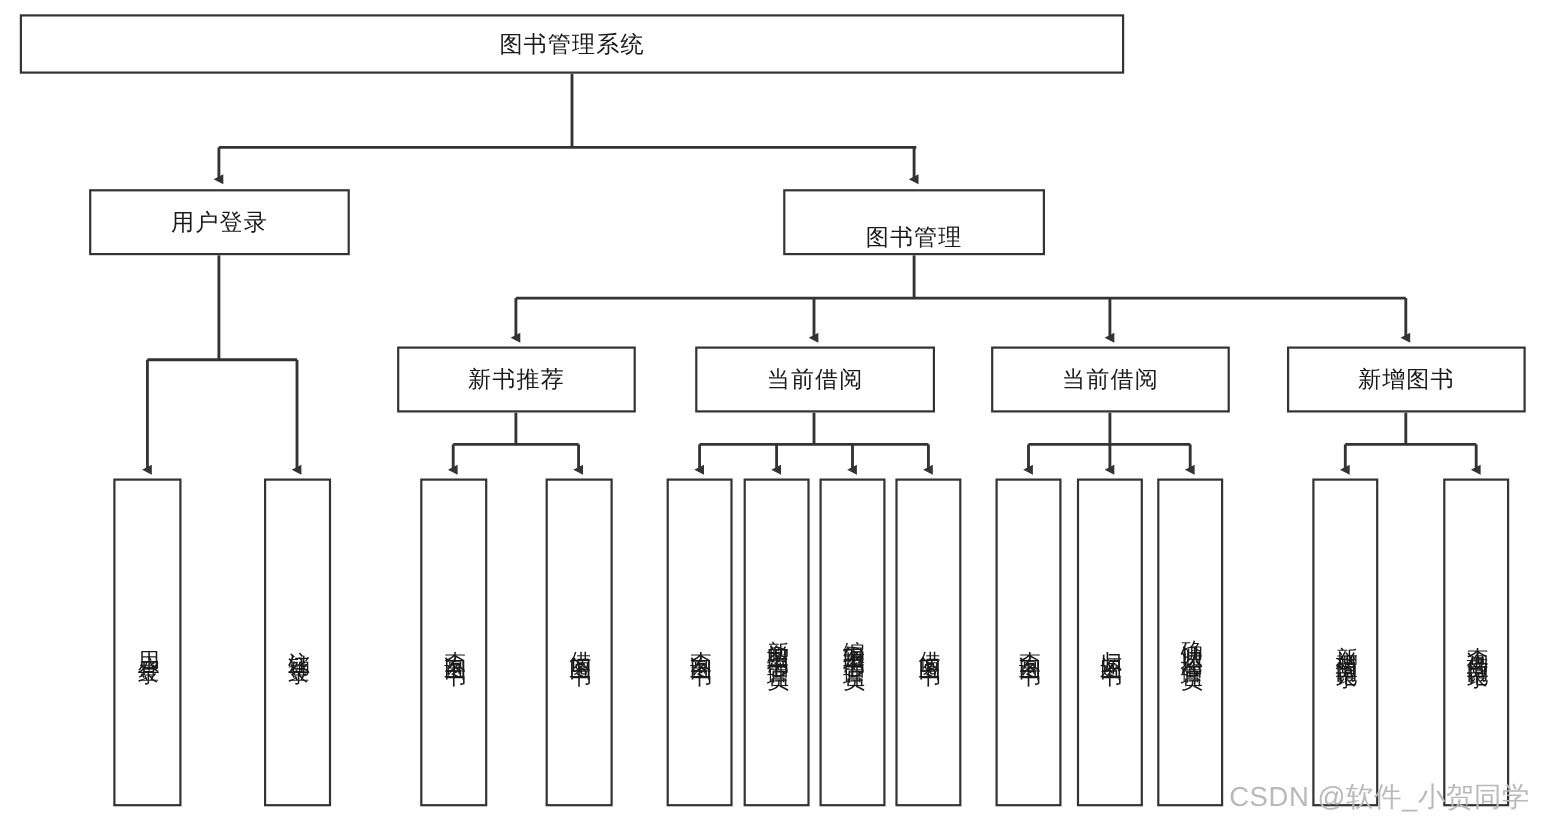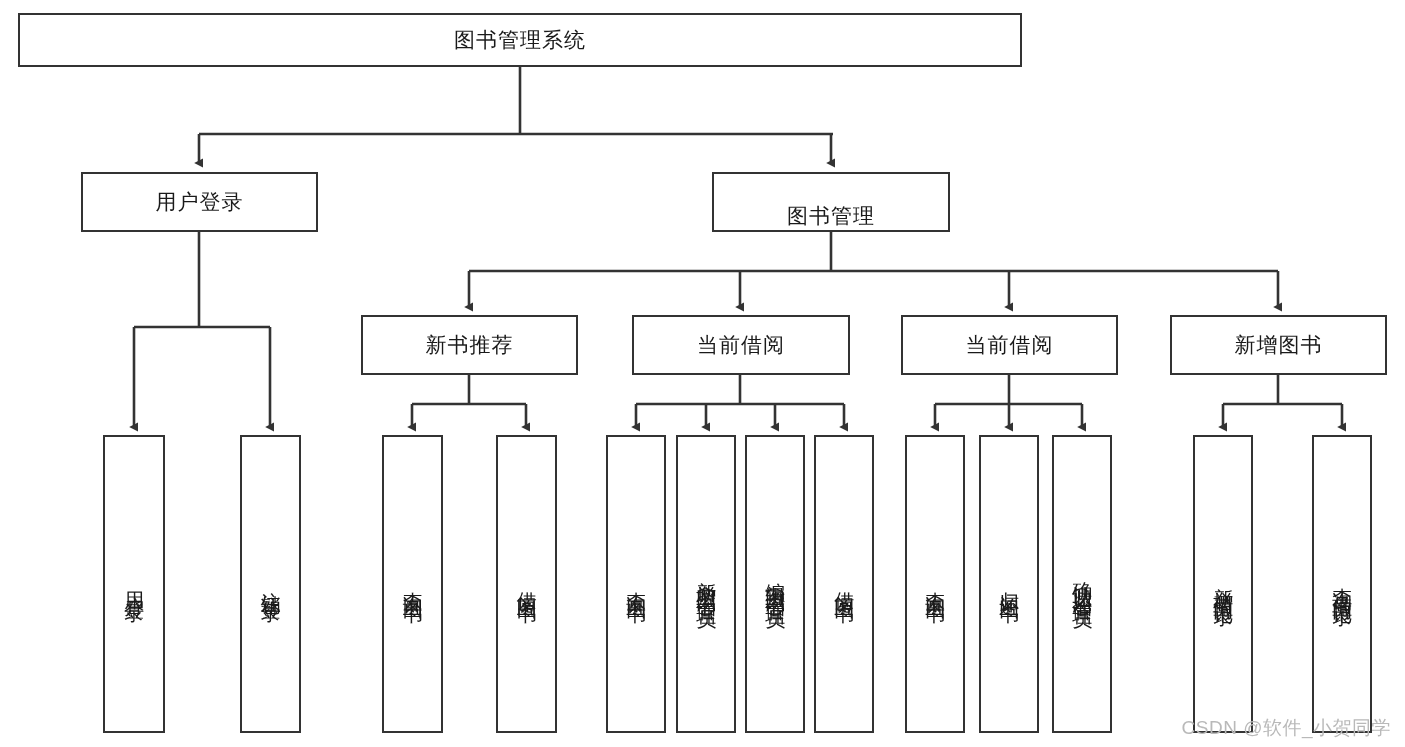--- a/index.html
+++ b/index.html
@@ -50,21 +50,21 @@
     white-space: nowrap;
     text-align: center;
   }
   .node .htext {
     white-space: nowrap;
   }
   #watermark {
     position: absolute;
     right: 14px;
     bottom: 6px;
-    font-size: 19px;
+    font-size: 25px;
     color: #b9b9b9;
     white-space: nowrap;
     letter-spacing: 0.5px;
   }
 </style>
 </head>
 <body>
 
 <div id="canvas">
 

